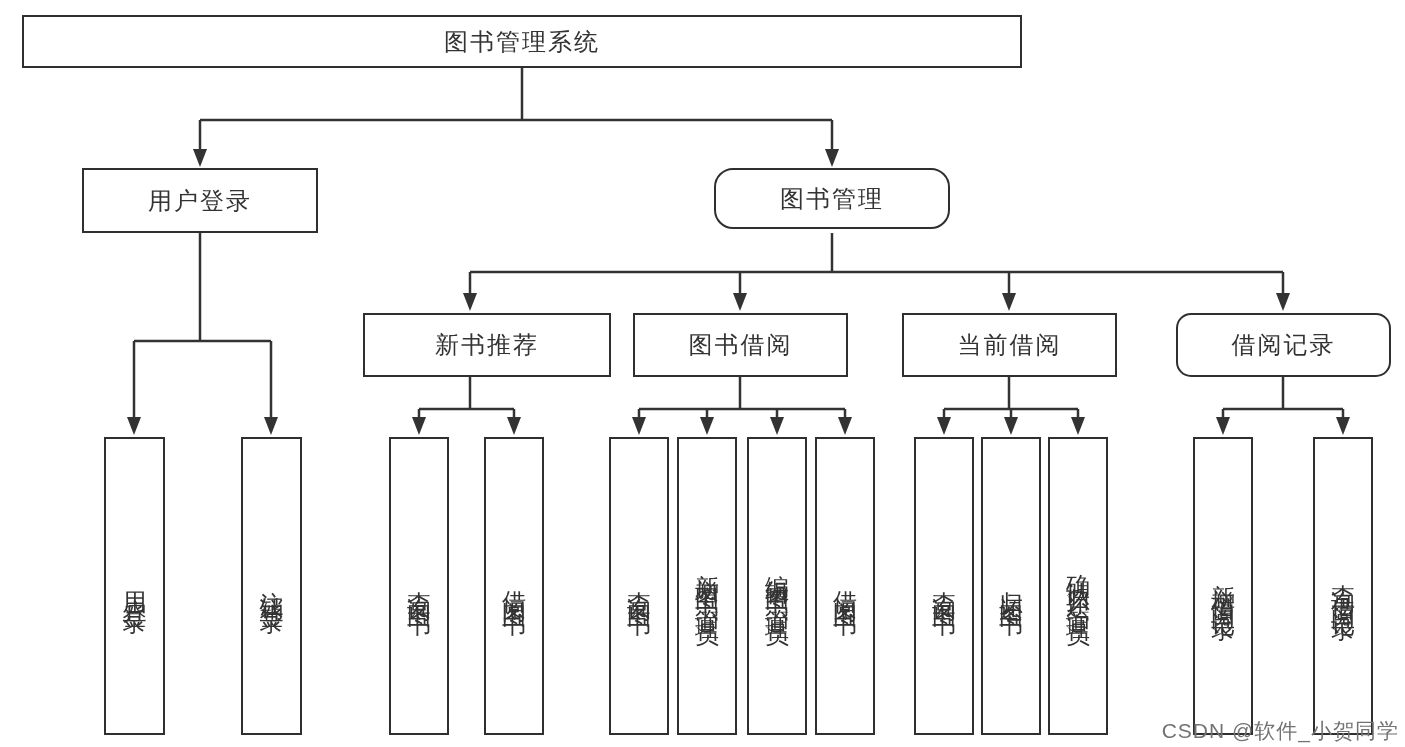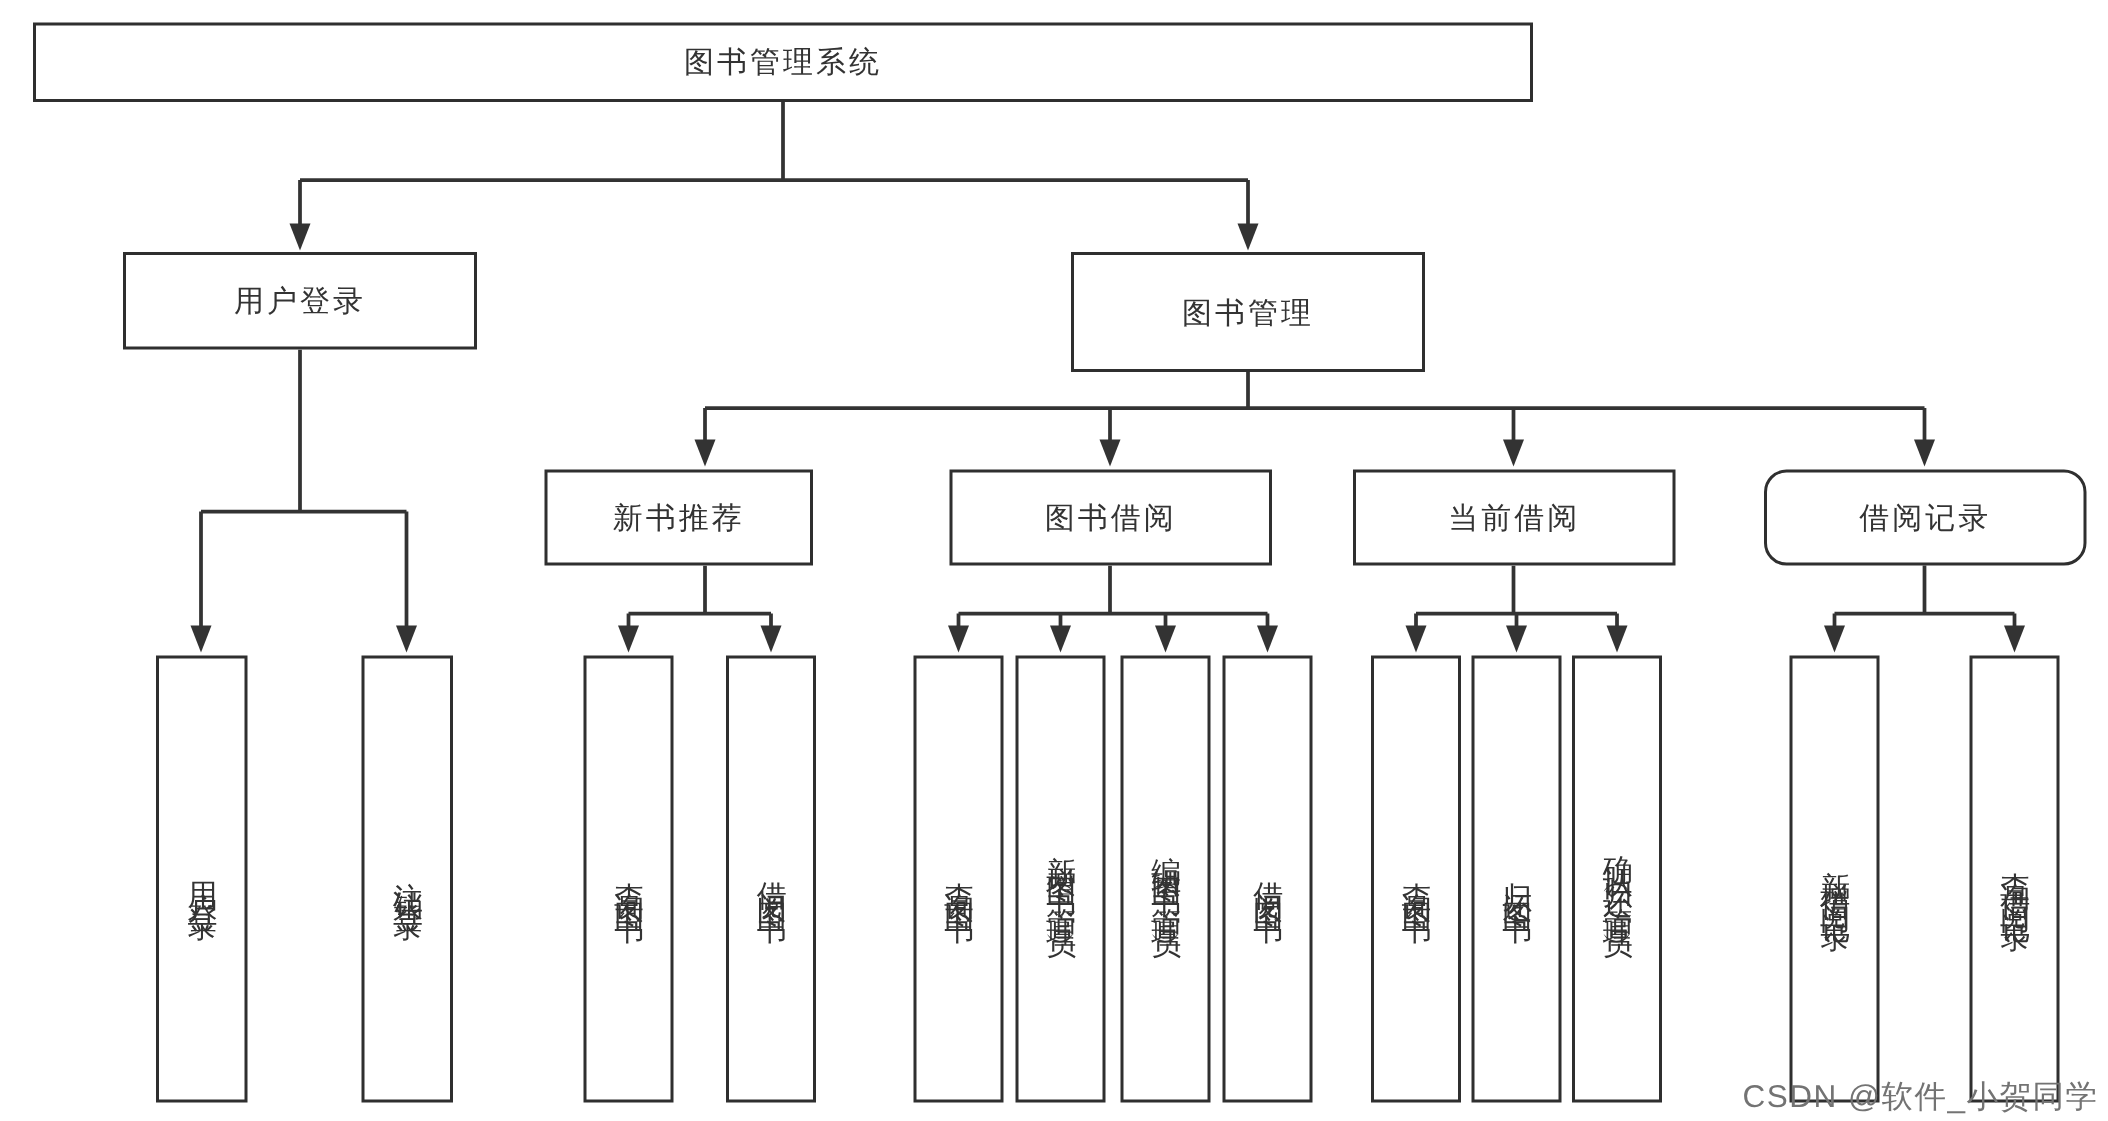--- a/index.html
+++ b/index.html
@@ -23,21 +23,21 @@
   }
   .node {
     position: absolute;
     box-sizing: border-box;
     background: #ffffff;
     border: 2.5px solid #2f2f2f;
     display: flex;
     align-items: center;
     justify-content: center;
     color: #333333;
-    font-size: 20px;
+    font-size: 24px;
     letter-spacing: 2px;
     white-space: nowrap;
   }
   .node.vert {
     writing-mode: vertical-rl;
     text-orientation: mixed;
     letter-spacing: 7px;
     line-height: 1;
     white-space: normal;
   }
@@ -114,23 +114,23 @@
       <path d="M 1004 417 L 1018 417 L 1011 435 Z"></path>
       <path d="M 1071 417 L 1085 417 L 1078 435 Z"></path>
       <path d="M 1216 417 L 1230 417 L 1223 435 Z"></path>
       <path d="M 1336 417 L 1350 417 L 1343 435 Z"></path>
     </g>
   </svg>
 
   <div class="node" style="left:22px; top:15px; width:1000px; height:53px;">图书管理系统</div>
 
   <div class="node" style="left:82px; top:168px; width:236px; height:65px;">用户登录</div>
-  <div class="node" style="left:714px; top:168px; width:236px; height:80px;">图书管理</div>
+  <div class="node" style="left:714px; top:168px; width:236px; height:61px;border-radius:19px;">图书管理</div>
 
-  <div class="node" style="left:363px; top:313px; width:179px; height:64px;">新书推荐</div>
+  <div class="node" style="left:363px; top:313px; width:248px; height:64px;">新书推荐</div>
   <div class="node" style="left:902px; top:313px; width:215px; height:64px;">当前借阅</div>
   <div class="node" style="left:633px; top:313px; width:215px; height:64px;">图书借阅</div>
   <div class="node" style="left:1176px; top:313px; width:215px; height:64px;border-radius:15px;">借阅记录</div>
 
   <div class="node vert" style="left:104px; top:437px; width:61px; height:298px;">用户登录</div>
   <div class="node vert" style="left:241px; top:437px; width:61px; height:298px;">注销登录</div>
 
   <div class="node vert" style="left:389px; top:437px; width:60px; height:298px;">查询图书</div>
   <div class="node vert" style="left:484px; top:437px; width:60px; height:298px;">借阅图书</div>
 

